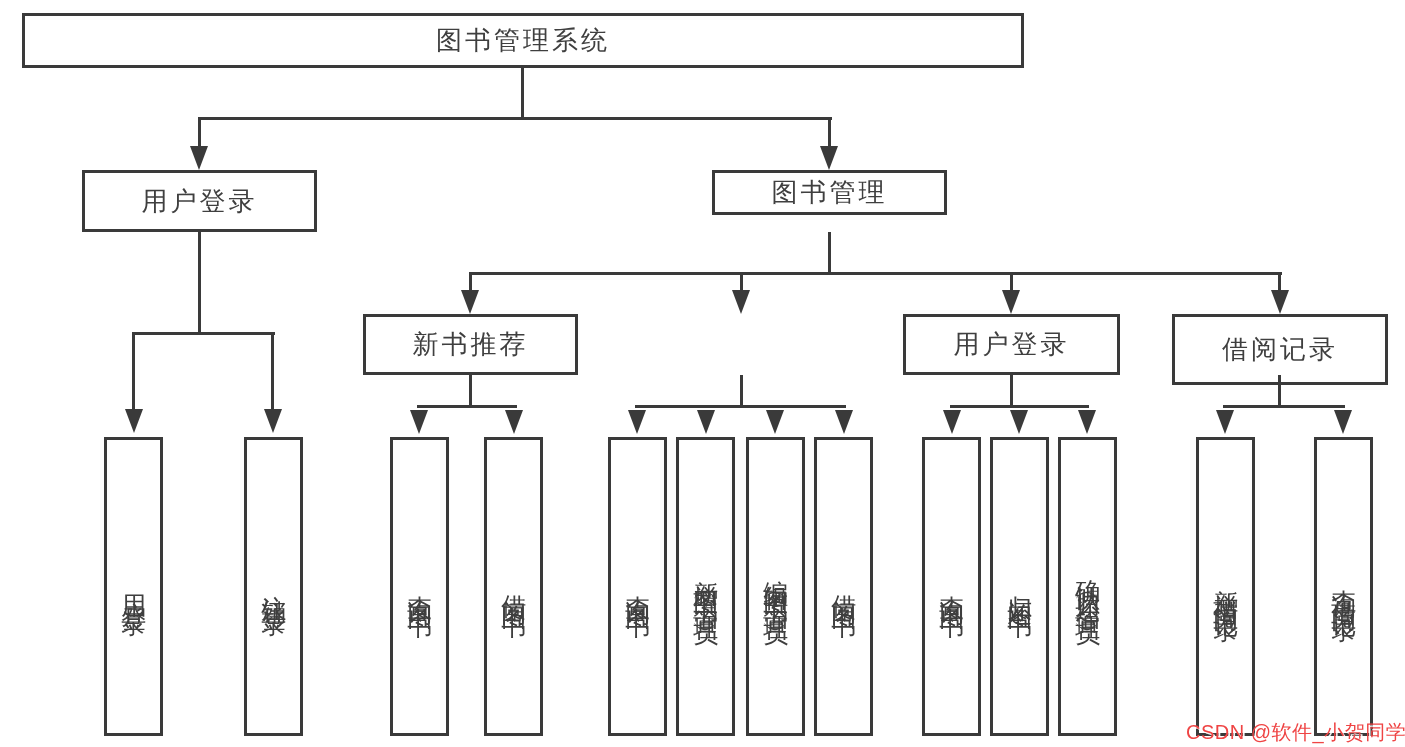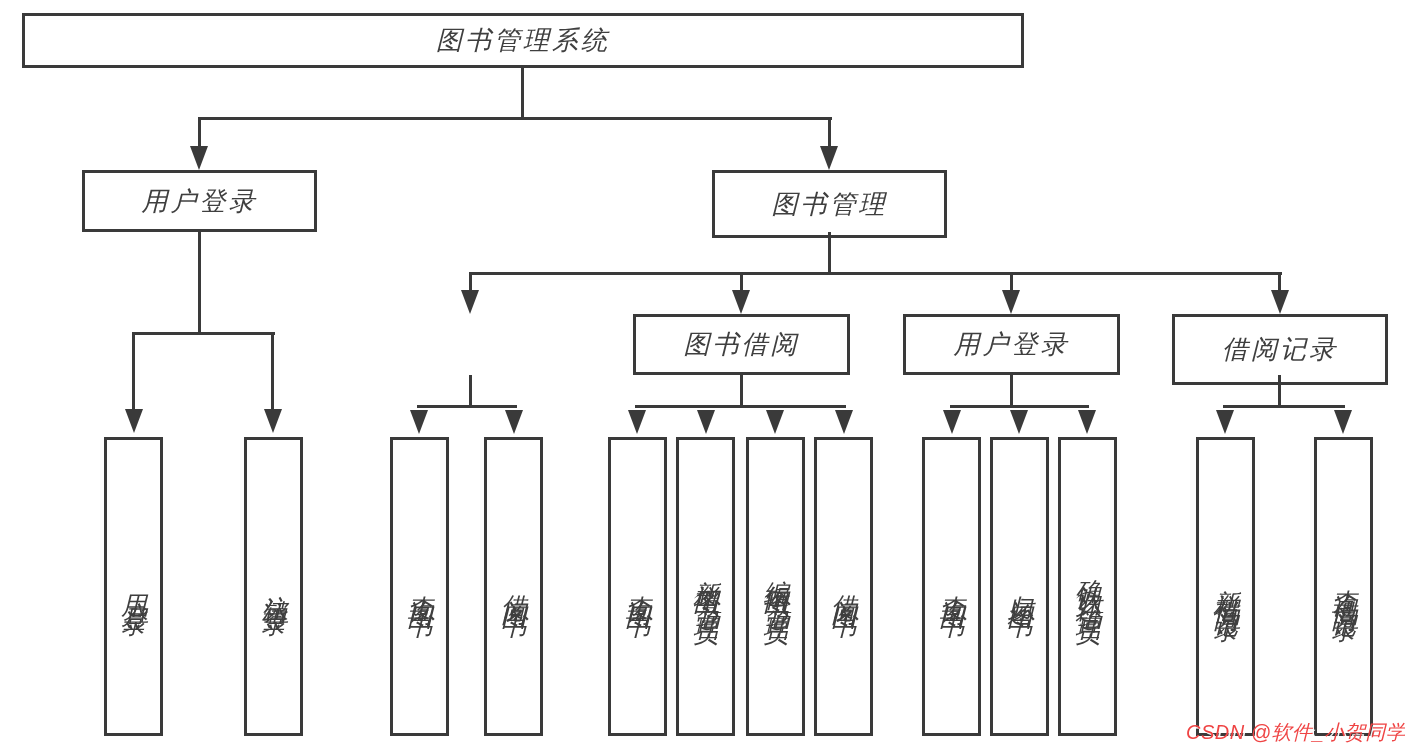--- a/index.html
+++ b/index.html
@@ -8,21 +8,20 @@
     --bg:#ffffff;
   }
   html,body{margin:0;padding:0;background:var(--bg);}
   #canvas{
     position:relative;
     width:1405px;height:747px;
     background:var(--bg);
     font-family:"Liberation Sans",sans-serif;
     color:var(--text);
     overflow:hidden;
-    font-style:italic;
   }
   .hbox{
     position:absolute;
     box-sizing:border-box;
     border:3px solid var(--line);
     background:var(--bg);
     display:flex;align-items:center;justify-content:center;
     font-size:26px;letter-spacing:3px;
     white-space:nowrap;
   }
@@ -68,21 +67,21 @@
   <div class="vline" style="left:521px;top:68px;height:50px;"></div>
   <div class="hline" style="left:198px;top:117px;width:634px;"></div>
   <div class="vline" style="left:198px;top:117px;height:29px;"></div>
   <div class="arrow" style="left:190px;top:146px;"></div>
   <div class="vline" style="left:828px;top:117px;height:29px;"></div>
   <div class="arrow" style="left:820px;top:146px;"></div>
 
   <div class="hbox" style="left:82px;top:170px;width:235px;height:62px;">
     <span>用户登录</span>
   </div>
-  <div class="hbox" style="left:712px;top:170px;width:235px;height:68px;">
+  <div class="hbox" style="left:712px;top:170px;width:235px;height:45px;">
     <span>图书管理</span>
   </div>
 
   <div class="vline" style="left:198px;top:232px;height:103px;"></div>
   <div class="hline" style="left:132px;top:332px;width:143px;"></div>
   <div class="vline" style="left:132px;top:332px;height:78px;"></div>
   <div class="arrow" style="left:125px;top:409px;"></div>
   <div class="vline" style="left:271px;top:332px;height:78px;"></div>
   <div class="arrow" style="left:264px;top:409px;"></div>
 
@@ -90,22 +89,22 @@
   <div class="hline" style="left:469px;top:272px;width:813px;"></div>
   <div class="vline" style="left:469px;top:272px;height:20px;"></div>
   <div class="arrow" style="left:461px;top:290px;"></div>
   <div class="vline" style="left:740px;top:272px;height:20px;"></div>
   <div class="arrow" style="left:732px;top:290px;"></div>
   <div class="vline" style="left:1010px;top:272px;height:20px;"></div>
   <div class="arrow" style="left:1002px;top:290px;"></div>
   <div class="vline" style="left:1278px;top:272px;height:20px;"></div>
   <div class="arrow" style="left:1271px;top:290px;"></div>
 
-  <div class="hbox" style="left:633px;top:314px;width:217px;height:61px;">
-    <span>图书借阅</span>
+  <div class="hbox" style="left:363px;top:314px;width:215px;height:61px;">
+    <span>新书推荐</span>
   </div>
   <div class="hbox" style="left:903px;top:314px;width:217px;height:61px;">
     <span>用户登录</span>
   </div>
   <div class="hbox" style="left:1172px;top:314px;width:216px;height:71px;">
     <span>借阅记录</span>
   </div>
 
   <div class="vline" style="left:469px;top:375px;height:33px;"></div>
   <div class="hline" style="left:417px;top:405px;width:100px;"></div>

